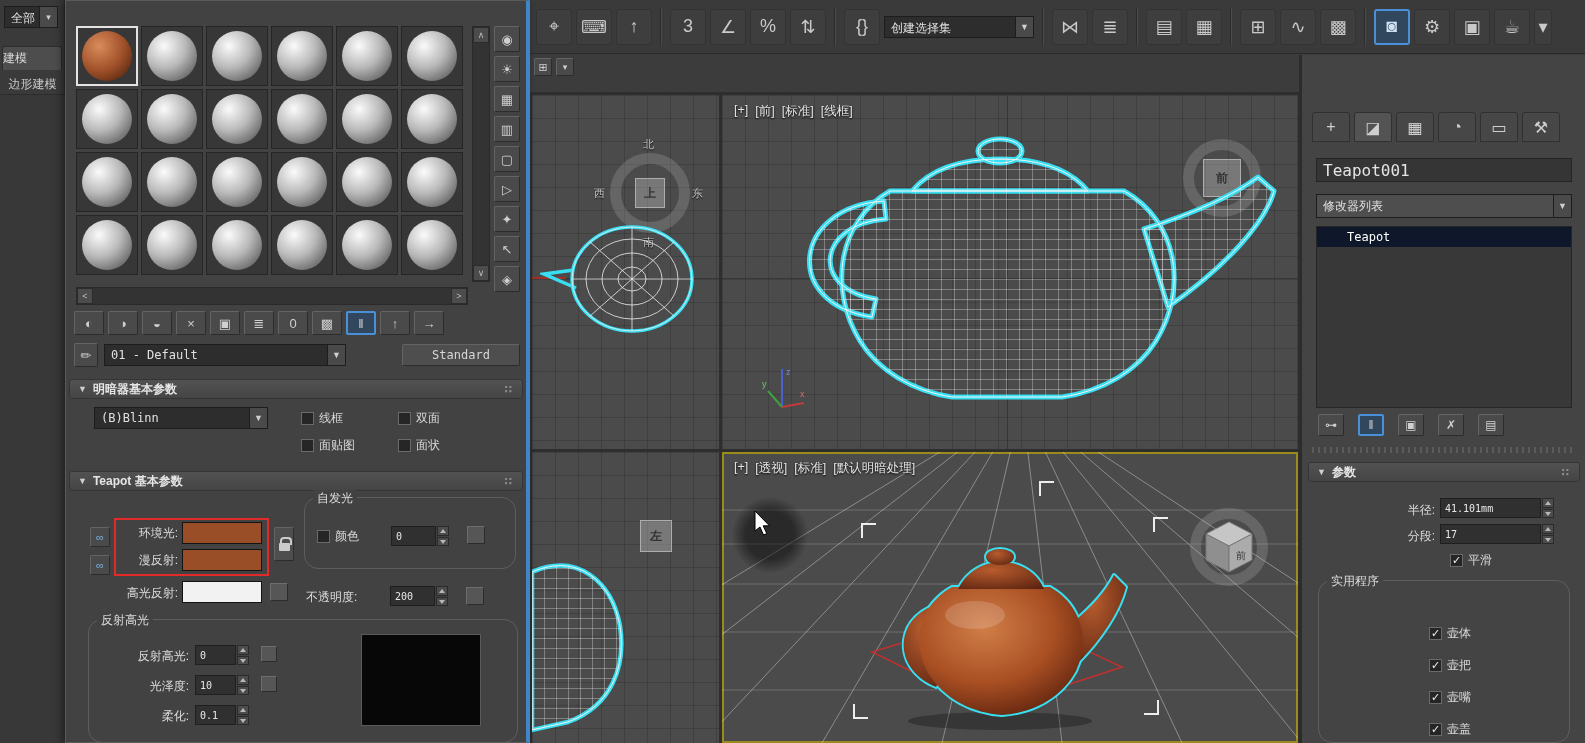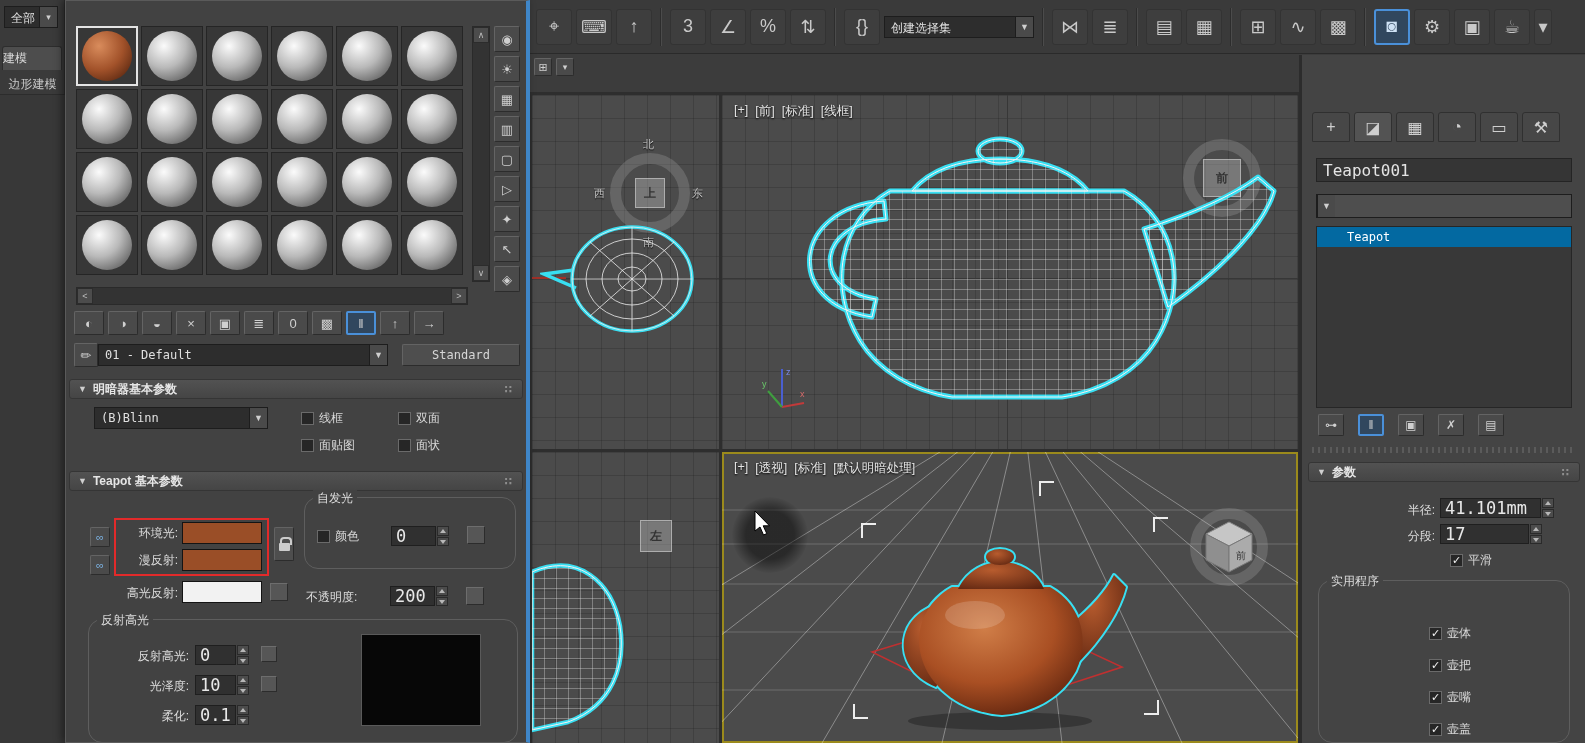--- a/index.html
+++ b/index.html
@@ -26,21 +26,21 @@
       font-weight:bold;color:#e6e6e6}
 .ro-h .ro-a{font-size:9px;color:#cfcfcf}
 .ro-h .ro-g{margin-left:auto;color:#8d8d8d;font-size:11px;letter-spacing:2px}
 .grp{position:absolute;border:1px solid #5e5e5e;border-radius:14px}
 .grp-t{position:absolute;top:-8px;left:8px;background:#424242;padding:0 4px;color:#dcdcdc}
 .cb{position:absolute;display:flex;align-items:center;gap:5px;cursor:pointer;white-space:nowrap}
 .cb .box{width:13px;height:13px;background:#262626;border:1px solid #6a6a6a;display:flex;align-items:center;justify-content:center}
 .cb .chk{color:#f2f2f2;font-size:11px;line-height:1}
 .spin{position:absolute;display:flex;height:20px}
 .spin-v{flex:1;background:#303030;border:1px solid #1f1f1f;color:#e8e8e8;display:flex;align-items:center;
-        padding:0 4px;font-family:"DejaVu Sans Mono",monospace;font-size:17px;white-space:nowrap;overflow:hidden}
+        padding:0 4px;font-family:"DejaVu Sans Mono",monospace;font-size:10px;white-space:nowrap;overflow:hidden}
 .spin-a{width:12px;display:flex;flex-direction:column;gap:1px;margin-left:1px}
 .spin-a i{flex:1;background:#4c4c4c;border:1px solid #2a2a2a;position:relative}
 .spin-a i.up::after{content:"";position:absolute;left:1.5px;top:2px;border-left:3.5px solid transparent;border-right:3.5px solid transparent;border-bottom:4px solid #b8b8b8}
 .spin-a i.dn::after{content:"";position:absolute;left:1.5px;top:2px;border-left:3.5px solid transparent;border-right:3.5px solid transparent;border-top:4px solid #b8b8b8}
 .swatch{position:absolute;border:1px solid #141414}
 .mapbtn{position:absolute;width:18px;height:18px;background:#565656;border:1px solid #2c2c2c;border-top-color:#6d6d6d;border-left-color:#6d6d6d}
 
 
 .vp{position:absolute;background-color:#4b4b4b;overflow:hidden;
     background-image:linear-gradient(rgba(0,0,0,.14) 1px,transparent 1px),linear-gradient(90deg,rgba(0,0,0,.14) 1px,transparent 1px);
@@ -76,21 +76,21 @@
         border:1px solid #2c2c2c;color:#bdbdbd;font-size:9px;cursor:pointer}
 .sc-track{flex:1;background:#333}
 .lock-body{width:11px;height:8px;background:#ccc;border-radius:1px;position:relative;margin-top:5px}
 .lock-body::before{content:"";position:absolute;top:-6px;left:1.5px;width:8px;height:6px;border:2px solid #ccc;border-bottom:none;border-radius:4px 4px 0 0}
 .lbl{position:absolute;white-space:nowrap;color:#dcdcdc}
 
 
 .ptab{width:38px;height:30px;display:flex;align-items:center;justify-content:center;background:#474747;
       border:1px solid #303030;border-radius:3px 3px 0 0;color:#cfcfcf;font-size:16px;cursor:pointer}
 .stack{position:absolute;background:#383838;border:1px solid #262626}
-.stackrow{height:20px;background:#0369a1;color:#fff;display:flex;align-items:center;padding-left:30px;
+.stackrow{height:20px;background:#0f172a;color:#fff;display:flex;align-items:center;padding-left:30px;
           font-family:"DejaVu Sans Mono",monospace;cursor:pointer}
 .sttool{width:26px;height:22px;display:flex;align-items:center;justify-content:center;background:#4a4a4a;
         border:1px solid #2c2c2c;border-top-color:#646464;border-left-color:#646464;border-radius:2px;color:#d0d0d0;font-size:12px;cursor:pointer}
 .sttool.active{border:2px solid #4a90d9;background:#31475e}
 .splitter{position:absolute;height:6px;background:repeating-linear-gradient(90deg,#6a6a6a 0 2px,transparent 2px 6px);opacity:.6}
 .mono{font-family:"DejaVu Sans Mono",monospace}
 </style>
 </head>
 <body>
 
@@ -379,20 +379,21 @@
           <span>▭</span>
         </div>
       <div class="ptab">
           <span>⚒</span>
         </div>
     </div>
     <div class="abs field" style="left:14px;top:103px;width:256px;height:24px">
       <span>Teapot001</span>
     </div>
     <div class="abs combo" style="left:14px;top:139px;width:256px;height:24px;background:#4e4e4e">
+      <span class="combo-v">修改器列表</span>
       <span class="combo-a">▼</span>
     </div>
     <div class="stack" style="left:14px;top:171px;width:256px;height:182px">
       <div class="stackrow">
         <span>Teapot</span>
       </div>
     </div>
     <div class="abs" style="left:16px;top:359px;display:flex;gap:14px">
       <div class="sttool">
           <span>⊶</span>
@@ -418,21 +419,21 @@
     </div>
     <div class="lbl" style="left:28px;top:447px;width:105px;text-align:right">半径:</div>
     <div class="spin" style="left:138px;top:443px;width:114px">
       <span class="spin-v">41.101mm</span>
       <span class="spin-a">
           <i class="up"></i>
           <i class="dn"></i>
         </span>
     </div>
     <div class="lbl" style="left:28px;top:473px;width:105px;text-align:right">分段:</div>
-    <div class="spin" style="left:138px;top:469px;width:102px">
+    <div class="spin" style="left:138px;top:469px;width:114px">
       <span class="spin-v">17</span>
       <span class="spin-a">
           <i class="up"></i>
           <i class="dn"></i>
         </span>
     </div>
     <label class="cb" style="left:148px;top:497px">
       <span class="box">
           <span class="chk">✓</span>
         </span>
@@ -618,21 +619,21 @@
           <span>↑</span>
         </div>
       <div class="mtool">
           <span>→</span>
         </div>
     </div>
 
     <div class="abs sbtn" style="left:8px;top:342px;width:24px;height:24px">
       <span>✏</span>
     </div>
-    <div class="abs combo" style="left:32px;top:343px;width:290px">
+    <div class="abs combo" style="left:38px;top:343px;width:242px">
       <span class="combo-v mono">01 - Default</span>
       <span class="combo-a">▼</span>
     </div>
     <div class="abs btn mono" style="left:336px;top:343px;width:118px;height:22px">
       <span>Standard</span>
     </div>
 
     <div class="ro-h" style="left:3px;top:378px;width:454px">
       <span class="ro-a">▼</span>
       <span>明暗器基本参数</span>

